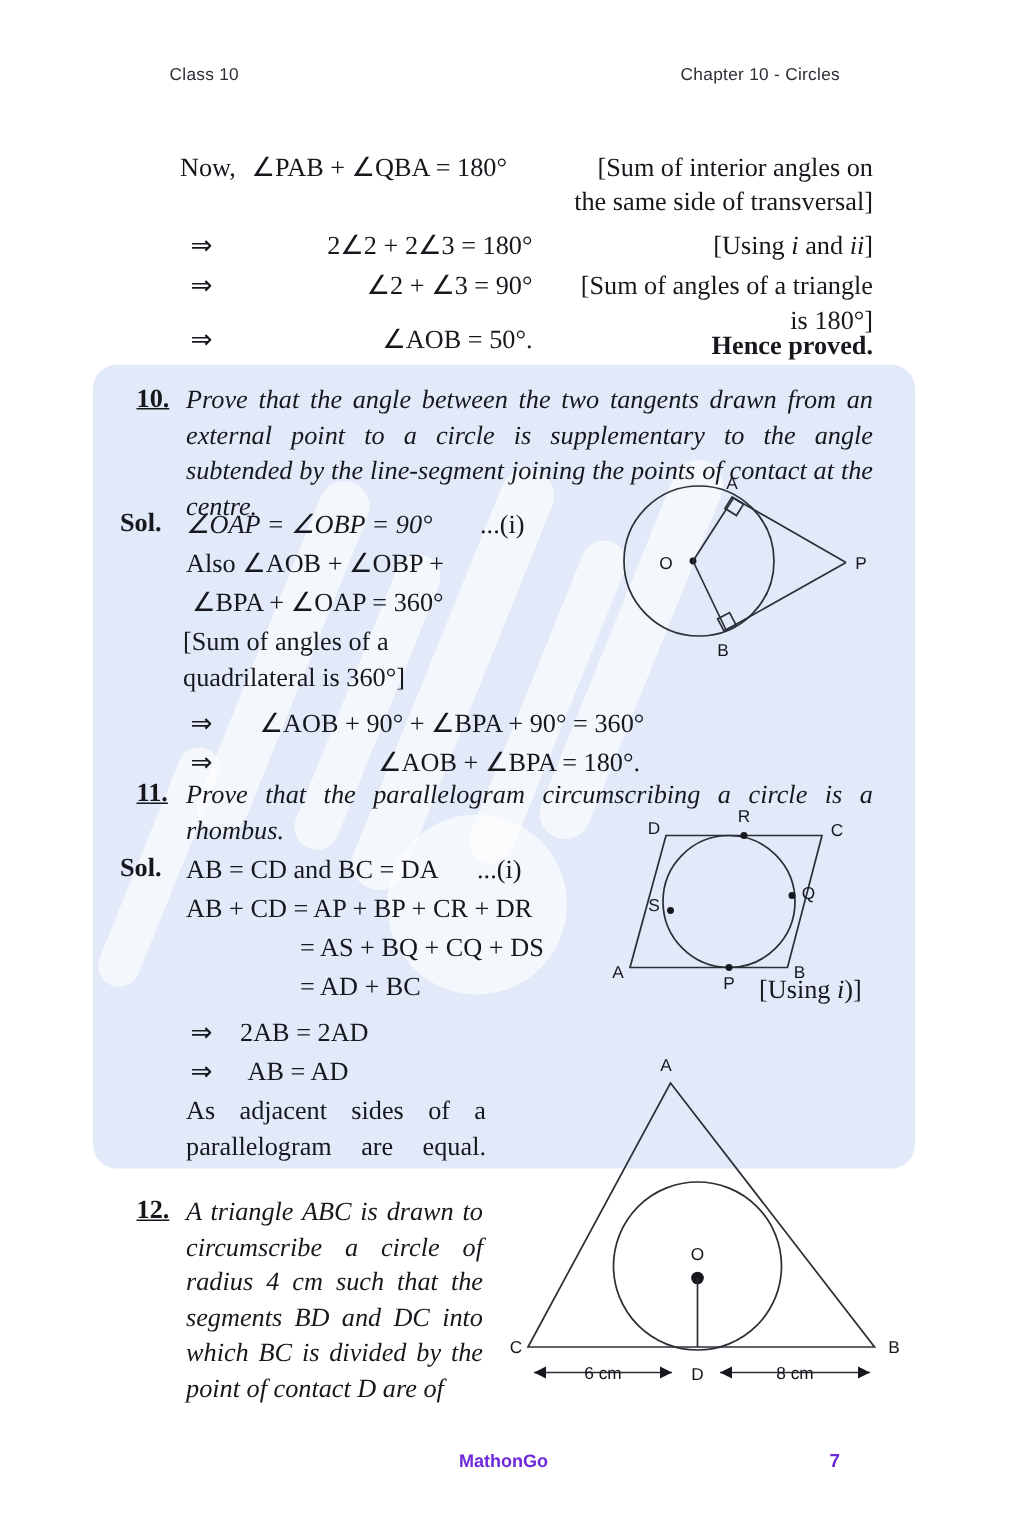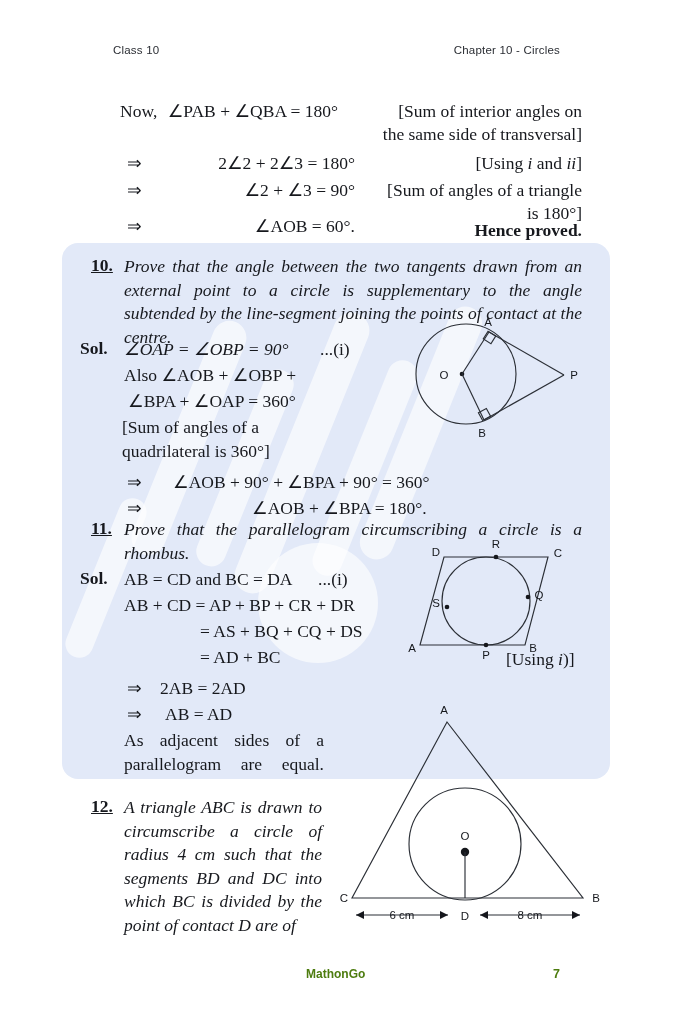--- a/index.html
+++ b/index.html
@@ -18,21 +18,21 @@
   .runhead {
     position:absolute; top:44px; left:113px; right:113px;
     display:flex; justify-content:space-between;
     font-family:"Liberation Sans", sans-serif;
     font-size:11.5px; color:#2a2d33; letter-spacing:.2px;
   }
   .runfoot {
     position:absolute; top:967px; left:113px; right:113px;
     display:flex; justify-content:space-between; align-items:baseline;
     font-family:"Liberation Sans", sans-serif;
-    font-size:12px; font-weight:700; color:#4d7c0f;
+    font-size:12px; font-weight:700; color:#6d28d9;
   }
   .runfoot .pg { font-weight:700; font-size:12.5px; }
 
   
   .panel {
     position:absolute; left:62px; top:243px; width:548px; height:536px;
     background:#e2e9f8;
     border-radius:16px;
     z-index:0;
   }
@@ -95,21 +95,21 @@
 
     <div class="row" style="left:120px; top:100px;">
       <span>Now,</span>
       <span style="margin-left:6px;">∠PAB + ∠QBA = 180°</span>
     </div>
     <div class="row" style="left:127px; top:152px;">⇒</div>
     <div class="rt" style="left:140px; top:152px; width:215px;">2∠2 + 2∠3 = 180°</div>
     <div class="row" style="left:127px; top:179px;">⇒</div>
     <div class="rt" style="left:140px; top:179px; width:215px;">∠2 + ∠3 = 90°</div>
     <div class="row" style="left:127px; top:215px;">⇒</div>
-    <div class="rt" style="left:140px; top:215px; width:215px;">∠AOB = 60°.</div>
+    <div class="rt" style="left:140px; top:215px; width:215px;">∠AOB = 50°.</div>
 
     <div class="rt" style="left:360px; top:100px; width:222px;">[Sum of interior angles on</div>
     <div class="rt" style="left:360px; top:123px; width:222px;">the same side of transversal]</div>
     <div class="rt" style="left:360px; top:152px; width:222px;">
       [Using <span class="ital">i</span> and <span class="ital">ii</span>]
     </div>
     <div class="rt" style="left:360px; top:179px; width:222px;">[Sum of angles of a triangle</div>
     <div class="rt" style="left:360px; top:202px; width:222px;">is 180°]</div>
     <div class="rt bold" style="left:360px; top:219px; width:222px;">Hence proved.</div>
 

